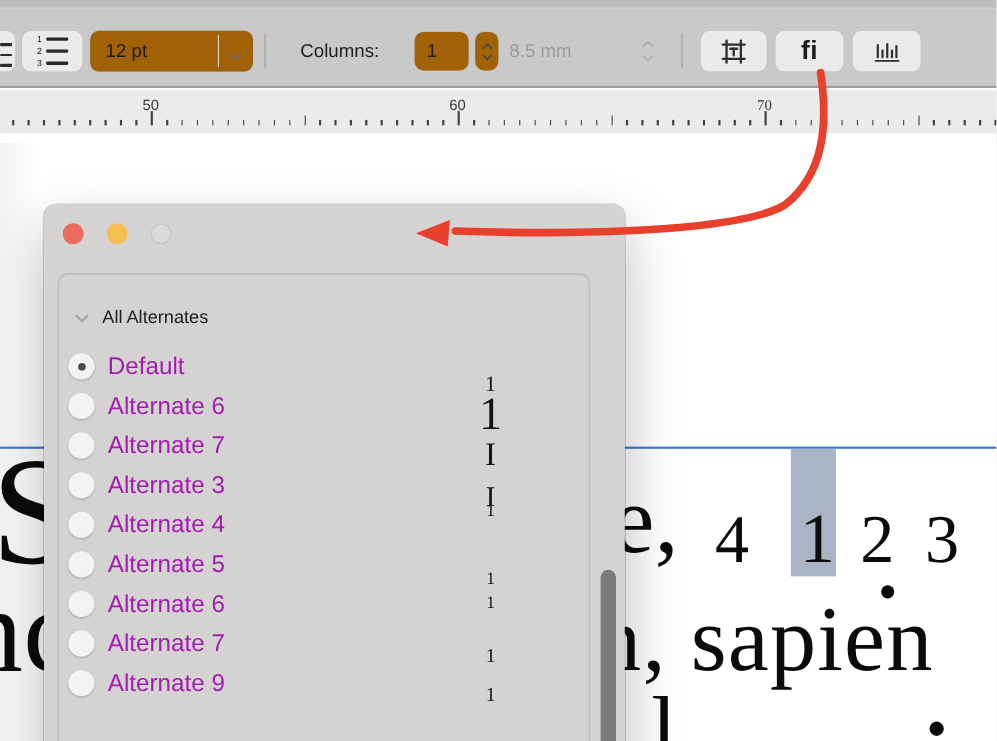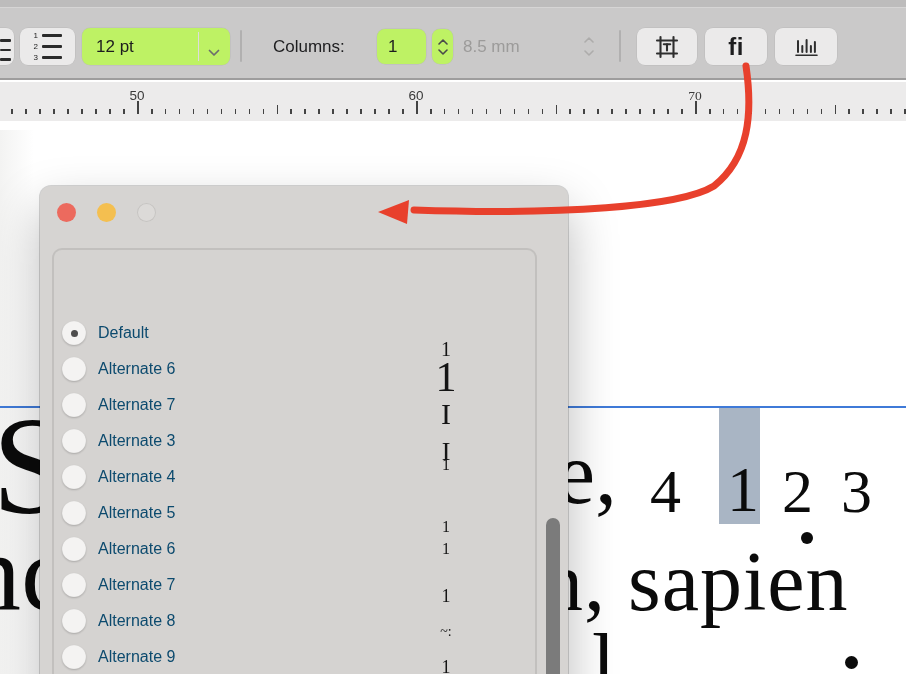--- a/index.html
+++ b/index.html
@@ -21,21 +21,21 @@
   
   .toolbar{
     position:absolute;left:0;top:0;width:906px;height:80px;background:#cac9c9;
     border-bottom:2px solid #9e9d9d;box-sizing:border-box;z-index:10;
   }
   .toolbar .topstrip{position:absolute;left:0;top:0;width:906px;height:8px;background:#bdbcbc;border-bottom:1px solid #d6d5d5;box-sizing:border-box;}
   .tbtn{
     position:absolute;top:28px;height:37px;background:#ebeaea;border-radius:8px;
     box-shadow:0 0 0 .5px rgba(0,0,0,.07);display:flex;align-items:center;justify-content:center;
   }
-  .tfield{background:#bef264;}
+  .tfield{background:#a16207;}
   .tsep{position:absolute;top:30px;width:2px;height:32px;background:#b1b0b0;border-radius:1px;}
   .tlabel{position:absolute;font-size:17px;color:#1d1d1f;top:37px;}
   .tlabel.disabled{color:#9c9b9a;}
   .combo-text{position:absolute;left:14px;top:9px;font-size:17px;color:#1c1c1e;}
   .combo-div{position:absolute;right:31px;top:4px;width:1.5px;height:29px;background:#dddcdc;}
   .combo-chev{position:absolute;right:10px;top:15px;}
   .stepper{display:flex;flex-direction:column;align-items:center;justify-content:center;gap:4px;}
   .stepper.ghost{background:transparent;box-shadow:none;gap:7px;}
   .numlist{display:flex;flex-direction:column;gap:3px;}
   .numlist .row{display:flex;align-items:center;gap:4px;}
@@ -70,21 +70,21 @@
   .sect .chev{margin-left:14px;margin-right:12px;display:flex;}
   .sect .slabel{font-size:16.5px;color:#1c1c1e;}
   .options{position:absolute;left:0;top:65px;width:100%;}
   .optrow{position:relative;height:36px;display:flex;align-items:center;padding-left:8px;box-sizing:border-box;}
   .radio{
     width:24px;height:24px;border-radius:50%;background:#f4f3f2;flex:0 0 auto;
     box-shadow:0 1px 2px rgba(0,0,0,.2),inset 0 0 0 .5px rgba(0,0,0,.05);
     display:flex;align-items:center;justify-content:center;
   }
   .radio.selected::after{content:"";width:7px;height:7px;border-radius:50%;background:#4d4d4d;}
-  .olabel{margin-left:12px;font-size:16px;color:#0c4a6e;}
+  .olabel{margin-left:12px;font-size:22px;color:#a21caf;}
   .glyph{
     position:absolute;left:372px;width:40px;text-align:center;line-height:1;
     font-family:"Liberation Serif",serif;color:#141414;transform:translateY(-50%);
   }
   .thumb{position:absolute;left:506px;top:332px;width:14px;height:220px;border-radius:7px;background:#7b7b7b;}
   
   .arrow-ov{position:absolute;left:0;top:0;z-index:40;pointer-events:none;}
 </style>
 </head>
 <body>
@@ -280,20 +280,28 @@
       <span class="rlabel" style="left: 416px;">60</span>
       <span class="rlabel" style="left: 695px; font-family: Liberation Serif, serif;">70</span>
     </div>
 
   <div class="panel">
     <div class="tl red"></div>
     <div class="tl yellow"></div>
     <div class="tl gray"></div>
 
     <div class="scrollframe">
+      <div class="sect">
+        <span class="chev">
+          <svg width="13" height="9" viewBox="0 0 13 9">
+              <polyline points="1.5,2 6.5,7 11.5,2" fill="none" stroke="#a7a5a3" stroke-width="2" stroke-linecap="round" stroke-linejoin="round"></polyline>
+            </svg>
+        </span>
+        <span class="slabel">All Alternates</span>
+      </div>
       <div class="options" id="options">
           <div class="optrow">
             <span class="radio selected"></span>
             <span class="olabel">Default</span>
             <span class="glyph" style="font-size: 20px; top: 34px;">1</span>
           </div>
           <div class="optrow">
             <span class="radio"></span>
             <span class="olabel">Alternate 6</span>
             <span class="glyph" style="font-size: 42px; top: 26px;">1</span>
@@ -320,25 +328,20 @@
           </div>
           <div class="optrow">
             <span class="radio"></span>
             <span class="olabel">Alternate 6</span>
             <span class="glyph" style="font-size: 16px; top: 18px;">1</span>
           </div>
           <div class="optrow">
             <span class="radio"></span>
             <span class="olabel">Alternate 7</span>
             <span class="glyph" style="font-size: 18px; top: 29px;">1</span>
-          </div>
-          <div class="optrow">
-            <span class="radio"></span>
-            <span class="olabel">Alternate 8</span>
-            <span class="glyph" style="font-size: 14px; top: 29px;">~:</span>
           </div>
           <div class="optrow">
             <span class="radio"></span>
             <span class="olabel">Alternate 9</span>
             <span class="glyph" style="font-size: 18px; top: 28px;">1</span>
           </div>
         </div>
     </div>
 
     <div class="thumb"></div>

